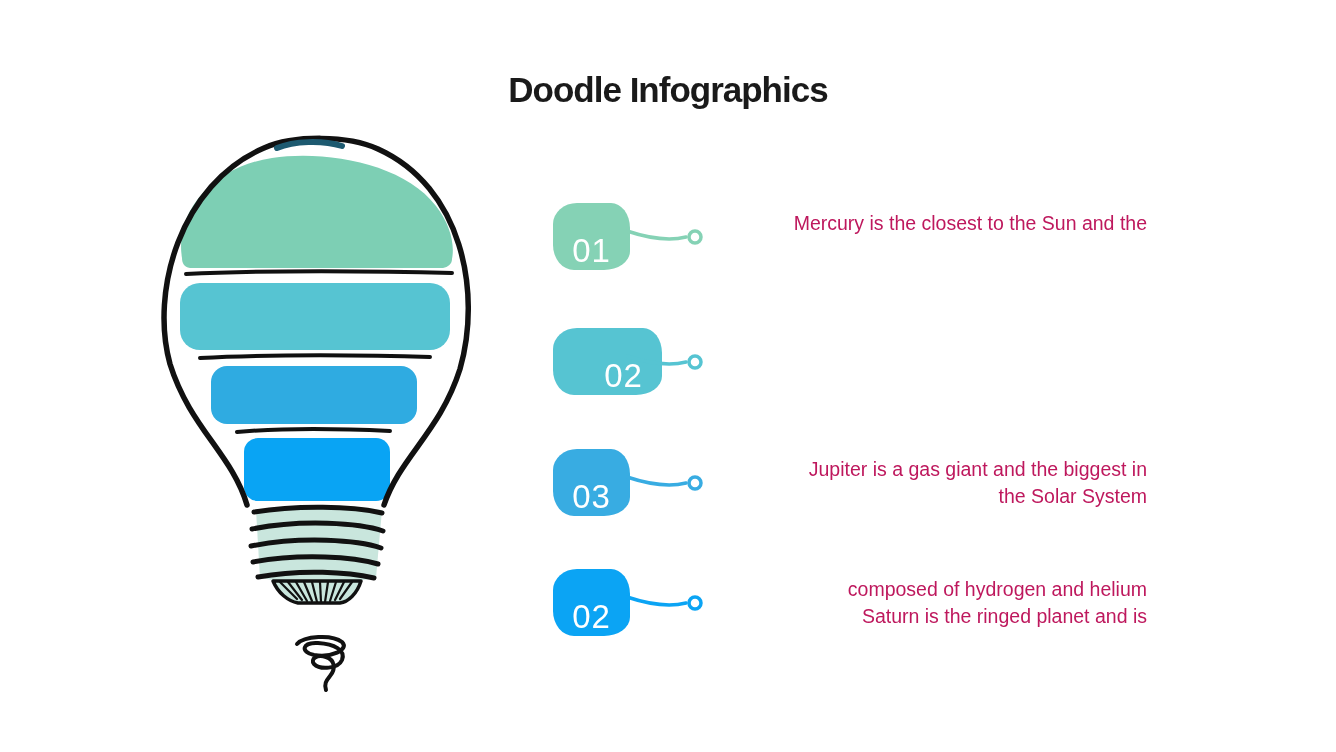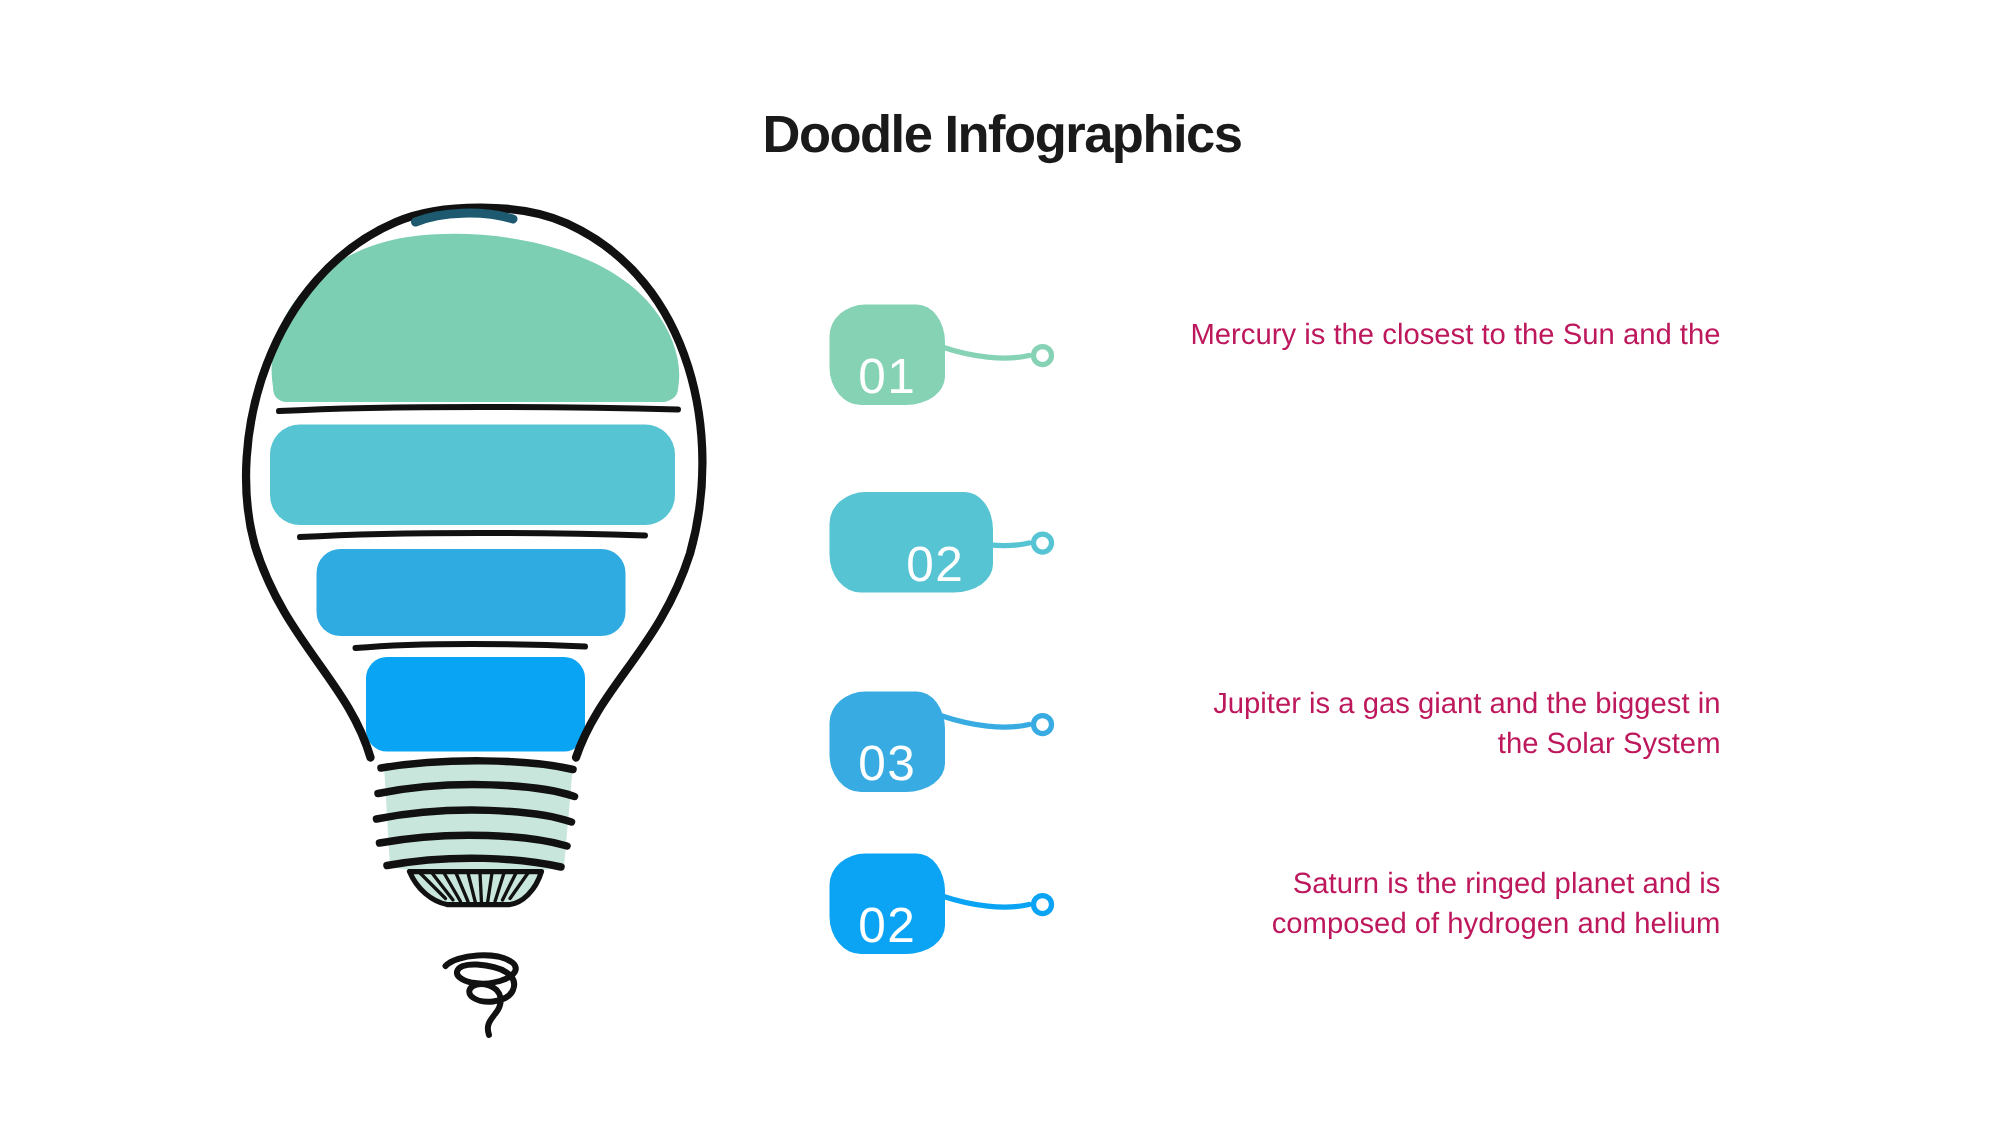--- a/index.html
+++ b/index.html
@@ -134,21 +134,21 @@
     <div class="step-badge" style="background-color: rgb(86, 196, 210); padding-left: 32px;">
       <span>02</span>
     </div>
     <svg class="connector-svg" width="80" height="28" viewBox="0 0 80 28">
       <path fill="none" stroke-width="3.5" stroke-linecap="round" d="M 1 6 C 22 13, 44 16, 60 12" stroke="#56c4d2"></path>
       <circle fill="#ffffff" stroke-width="3.5" cx="69" cy="12" r="6" stroke="#56c4d2"></circle>
     </svg>
   </div>
 
   <div class="step-row row-3">
-    <div class="step-badge" style="background-color: rgb(56, 172, 226); margin-top: 12px;">
+    <div class="step-badge" style="background-color: rgb(56, 172, 226);">
       <span>03</span>
     </div>
     <svg class="connector-svg" width="80" height="28" viewBox="0 0 80 28">
       <path fill="none" stroke-width="3.5" stroke-linecap="round" d="M 1 6 C 22 13, 44 16, 60 12" stroke="#38ace2"></path>
       <circle fill="#ffffff" stroke-width="3.5" cx="69" cy="12" r="6" stroke="#38ace2"></circle>
     </svg>
     <div class="step-text">
       <div>Jupiter is a gas giant and the biggest in</div>
       <div>the Solar System</div>
     </div>
@@ -156,18 +156,18 @@
 
   <div class="step-row row-4">
     <div class="step-badge" style="background-color: rgb(11, 164, 244);">
       <span>02</span>
     </div>
     <svg class="connector-svg" width="80" height="28" viewBox="0 0 80 28">
       <path fill="none" stroke-width="3.5" stroke-linecap="round" d="M 1 6 C 22 13, 44 16, 60 12" stroke="#0ba4f4"></path>
       <circle fill="#ffffff" stroke-width="3.5" cx="69" cy="12" r="6" stroke="#0ba4f4"></circle>
     </svg>
     <div class="step-text">
+      <div>composed of hydrogen and helium</div>
       <div>Saturn is the ringed planet and is</div>
-      <div>composed of hydrogen and helium</div>
     </div>
   </div>
 
 </div>
 
 </body></html>

